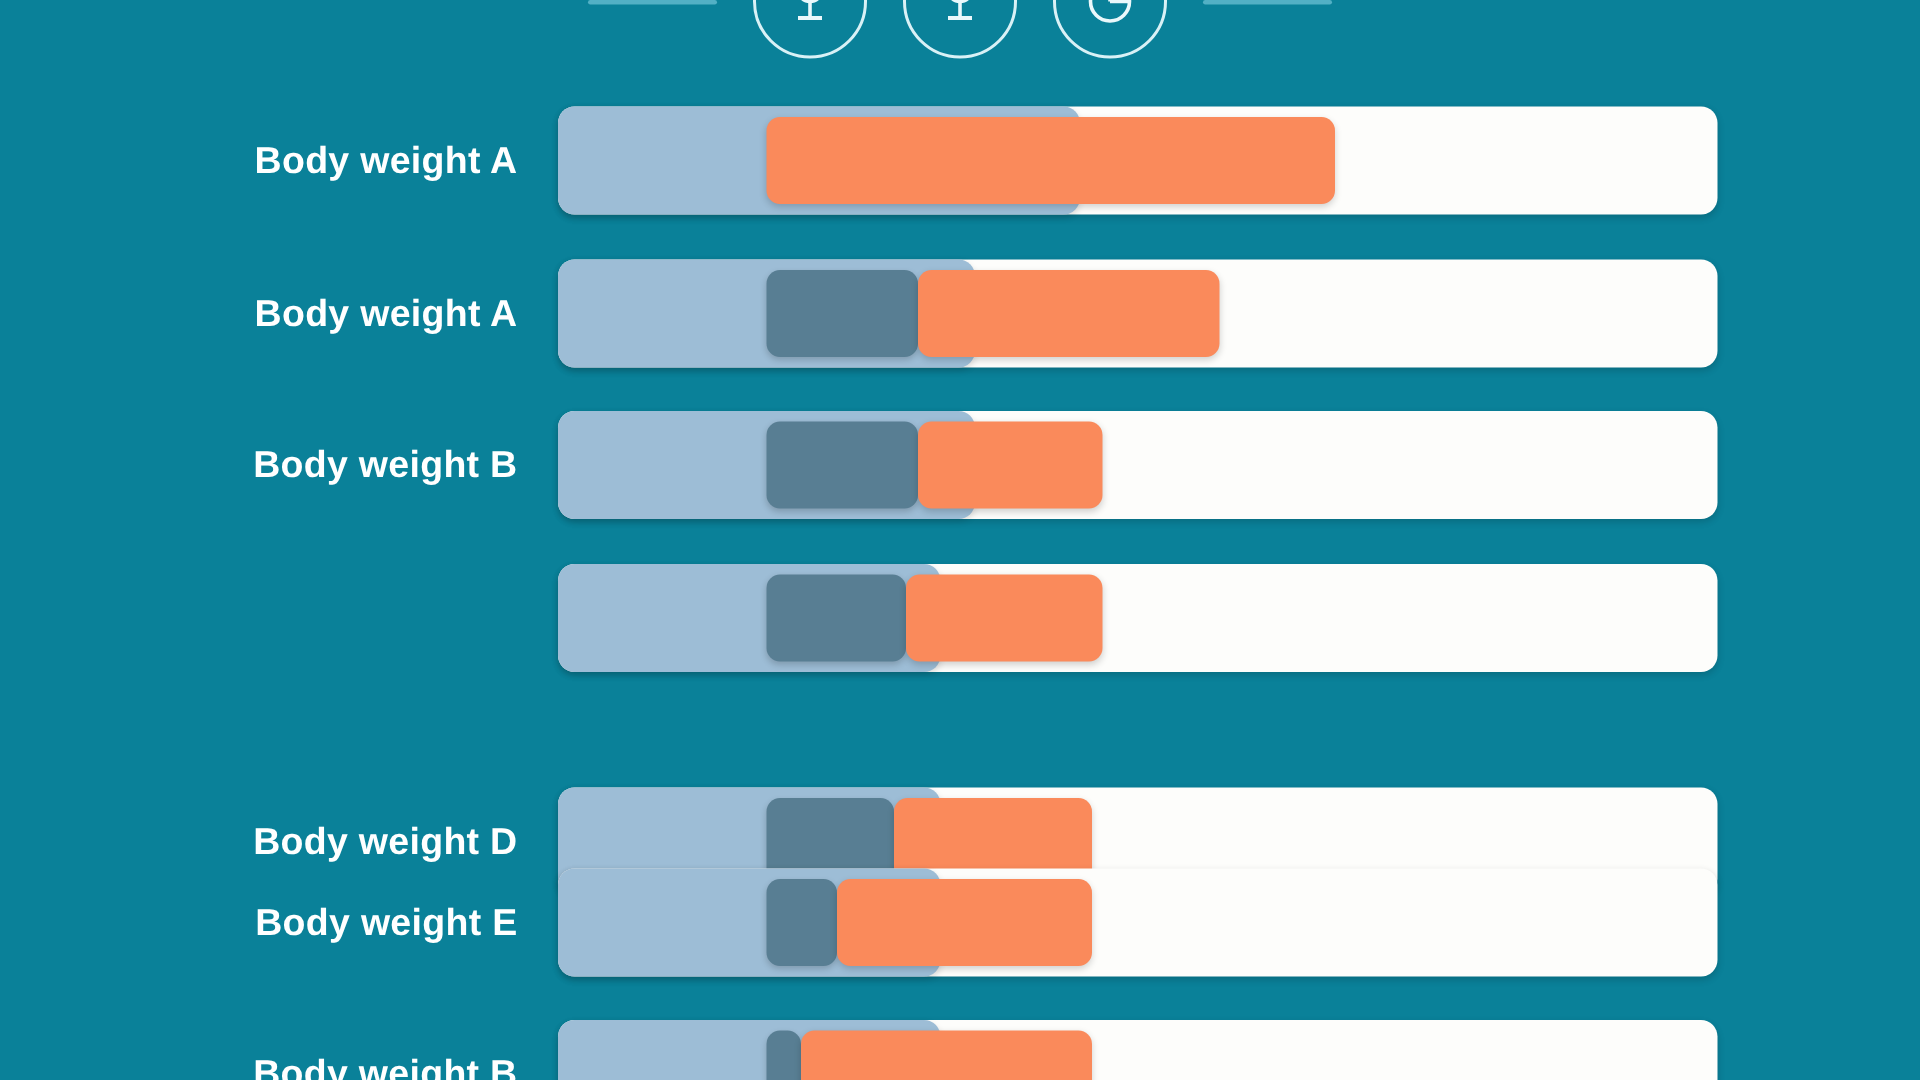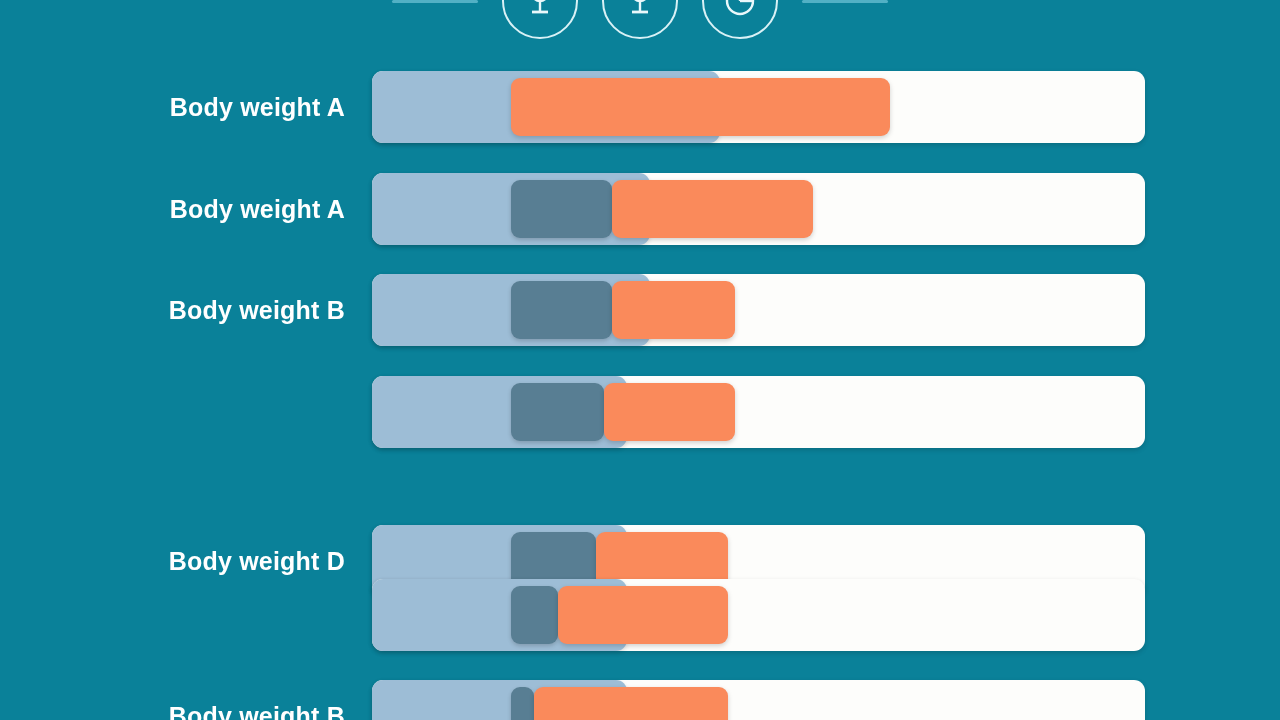--- a/index.html
+++ b/index.html
@@ -193,20 +193,21 @@
       </div>
       <div class="row" style="top: 477px; margin-top: 48px;">
         <div class="row-label">Body weight D</div>
         <div class="track">
           <div class="seg seg-base" style="width: 255.09px;"></div>
           <div class="seg seg-mid" style="left: 139.14px; width: 85.03px;"></div>
           <div class="seg seg-val" style="left: 224.17px; width: 131.41px;"></div>
         </div>
       </div>
       <div class="row" style="top: 578.5px;">
+        <div class="row-label">Body weight E</div>
         <div class="track">
           <div class="seg seg-base" style="width: 255.09px;"></div>
           <div class="seg seg-mid" style="left: 139.14px; width: 46.38px;"></div>
           <div class="seg seg-val" style="left: 185.52px; width: 170.06px;"></div>
         </div>
       </div>
       <div class="row" style="top: 680px;">
         <div class="row-label">Body weight B</div>
         <div class="track">
           <div class="seg seg-base" style="width: 255.09px;"></div>

